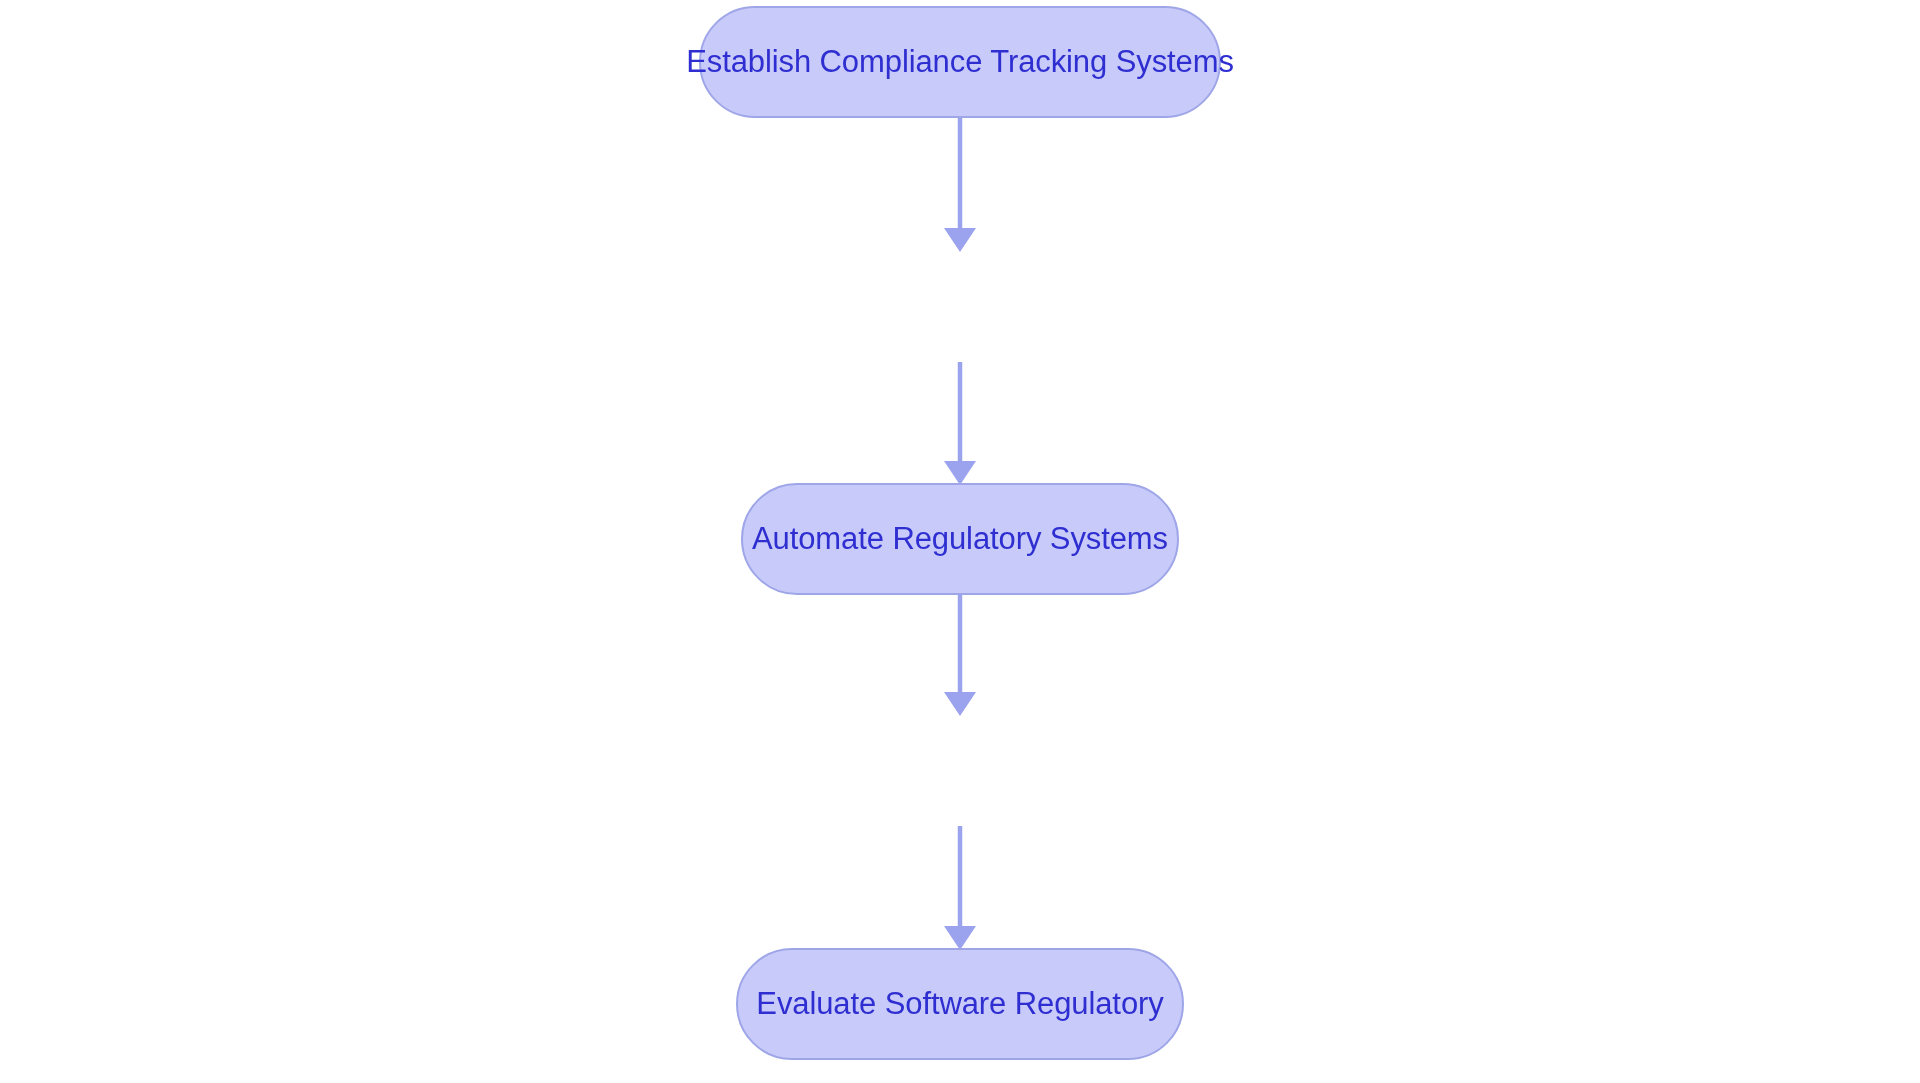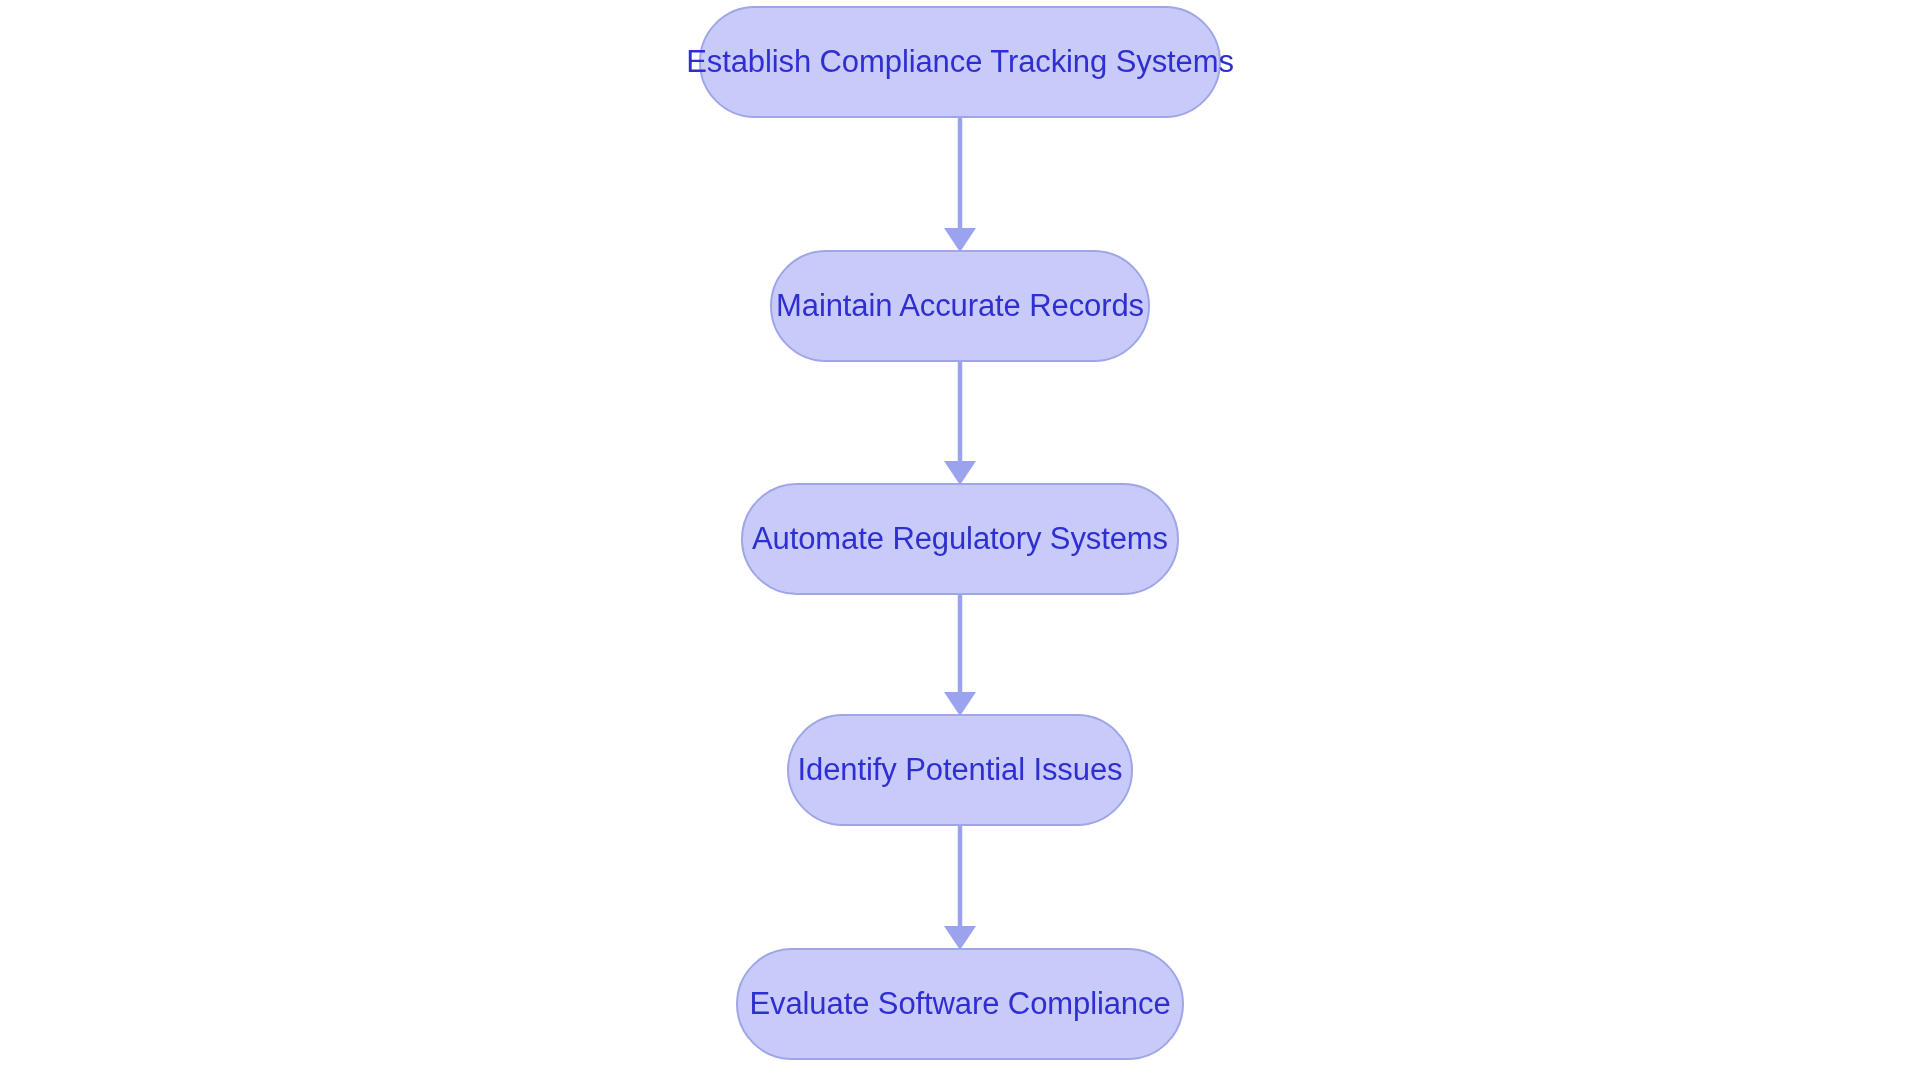--- a/index.html
+++ b/index.html
@@ -93,30 +93,24 @@
       <polygon points="944,926 976,926 960,950" fill="#9ba3ee"></polygon>
     </g>
   </svg>
 
   <div id="nodes-layer">
 
     <div class="flow-node" style="left:960px; top:6px; width:522px; height:112px;">
       <span class="flow-node-label">Establish Compliance Tracking Systems</span>
     </div>
 
-    <div class="flow-node" style="left:960px; top:250px; width:380px; height:112px;">
-      <span class="flow-node-label">Maintain Accurate Records</span>
-    </div>
 
     <div class="flow-node" style="left:960px; top:483px; width:438px; height:112px;">
       <span class="flow-node-label">Automate Regulatory Systems</span>
     </div>
 
-    <div class="flow-node" style="left:960px; top:714px; width:346px; height:112px;">
-      <span class="flow-node-label">Identify Potential Issues</span>
-    </div>
 
     <div class="flow-node" style="left:960px; top:948px; width:448px; height:112px;">
-      <span class="flow-node-label">Evaluate Software Compliance</span>
+      <span class="flow-node-label">Evaluate Software Regulatory</span>
     </div>
 
   </div>
 </div>
 
 </body></html>

